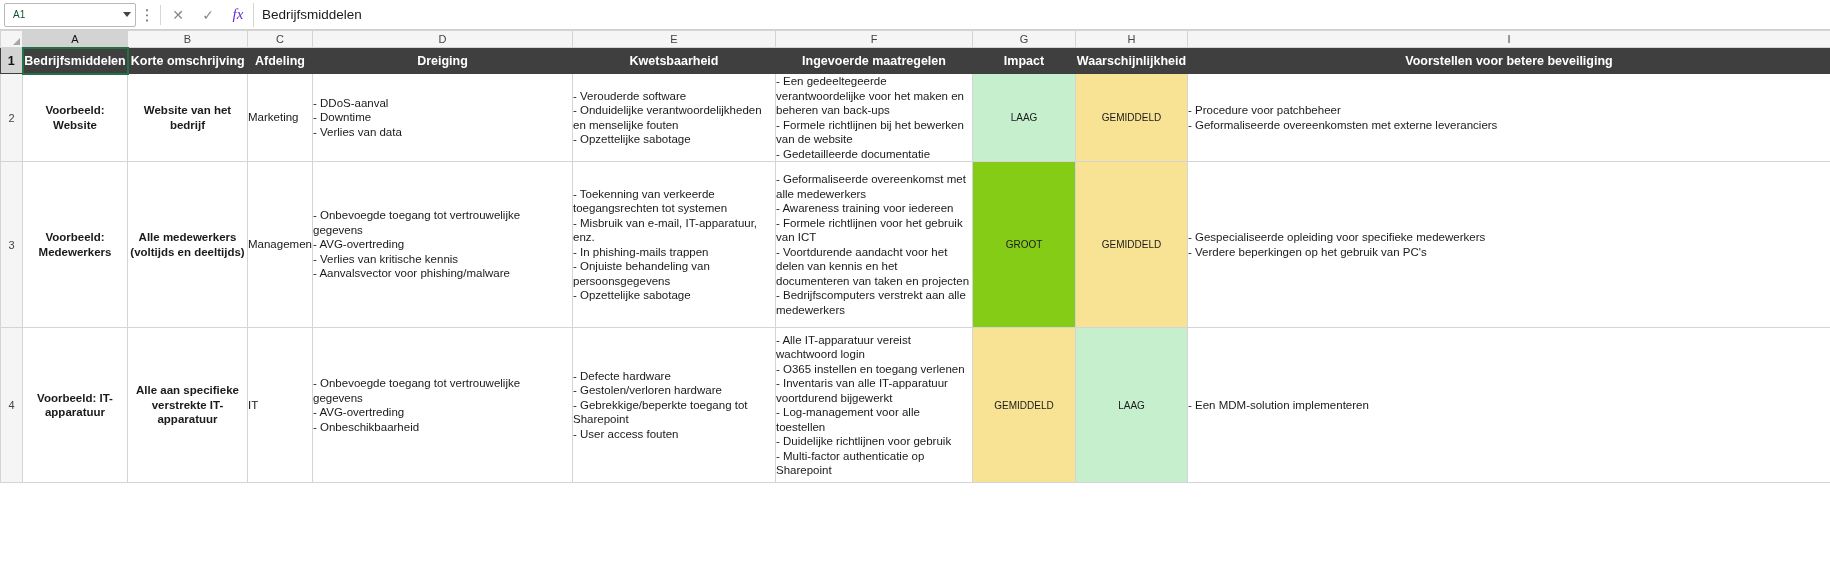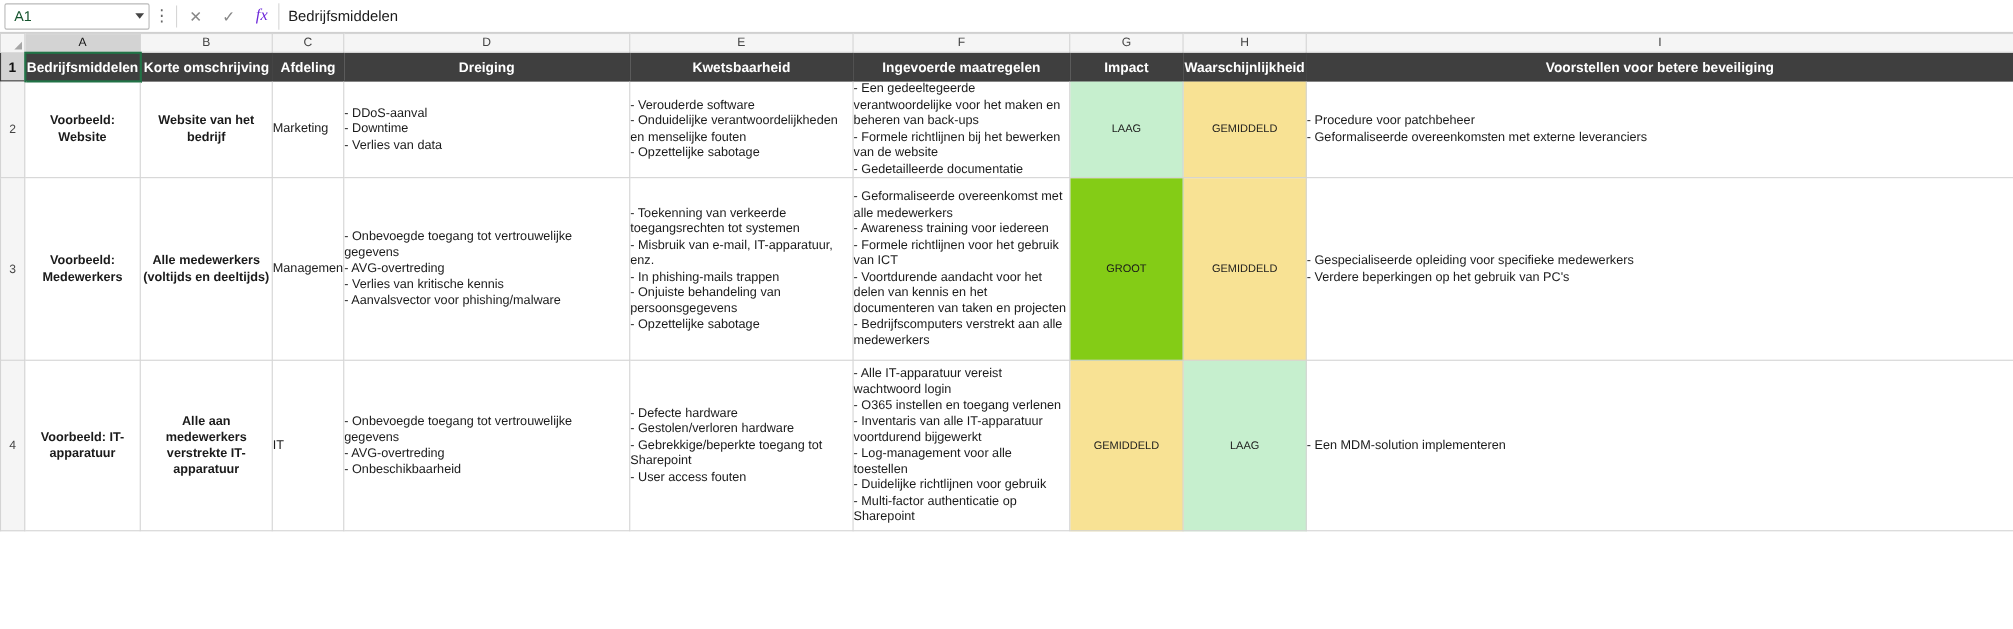--- a/index.html
+++ b/index.html
@@ -19,21 +19,21 @@
     padding: 0 4px;
     border-bottom: 1px solid #d0d0d0;
     background: #fff;
   }
   .namebox {
     width: 132px; height: 24px;
     border: 1px solid #b9b9b9;
     border-radius: 2px;
     display: flex; align-items: center;
     padding: 0 4px 0 8px;
-    font-size: 13px; color: #14532d;
+    font-size: 10px; color: #14532d;
     background:#fff;
   }
   .namebox .nb-text { flex: 1; }
   .namebox .nb-caret {
     width: 0; height: 0;
     border-left: 4px solid transparent;
     border-right: 4px solid transparent;
     border-top: 5px solid #444;
     margin-left: 6px;
   }
@@ -264,21 +264,21 @@
 - Bedrijfscomputers verstrekt aan alle medewerkers</td>
         <td class="chip pink">GROOT</td>
         <td class="chip yellow">GEMIDDELD</td>
         <td class="cell mid">- Gespecialiseerde opleiding voor specifieke medewerkers
 - Verdere beperkingen op het gebruik van PC's</td>
       </tr>
 
       <tr style="height:155px;">
         <td class="rowhead">4</td>
         <td class="cell bold mid">Voorbeeld: IT-apparatuur</td>
-        <td class="cell bold mid">Alle aan medewerkers verstrekte IT-apparatuur</td>
+        <td class="cell bold mid">Alle aan specifieke verstrekte IT-apparatuur</td>
         <td class="cell center mid">IT</td>
         <td class="cell mid">- Onbevoegde toegang tot vertrouwelijke gegevens
 - AVG-overtreding
 - Onbeschikbaarheid</td>
         <td class="cell mid">- Defecte hardware
 - Gestolen/verloren hardware
 - Gebrekkige/beperkte toegang tot Sharepoint
 - User access fouten</td>
         <td class="cell mid"> - Alle IT-apparatuur vereist wachtwoord login
 - O365 instellen en toegang verlenen

